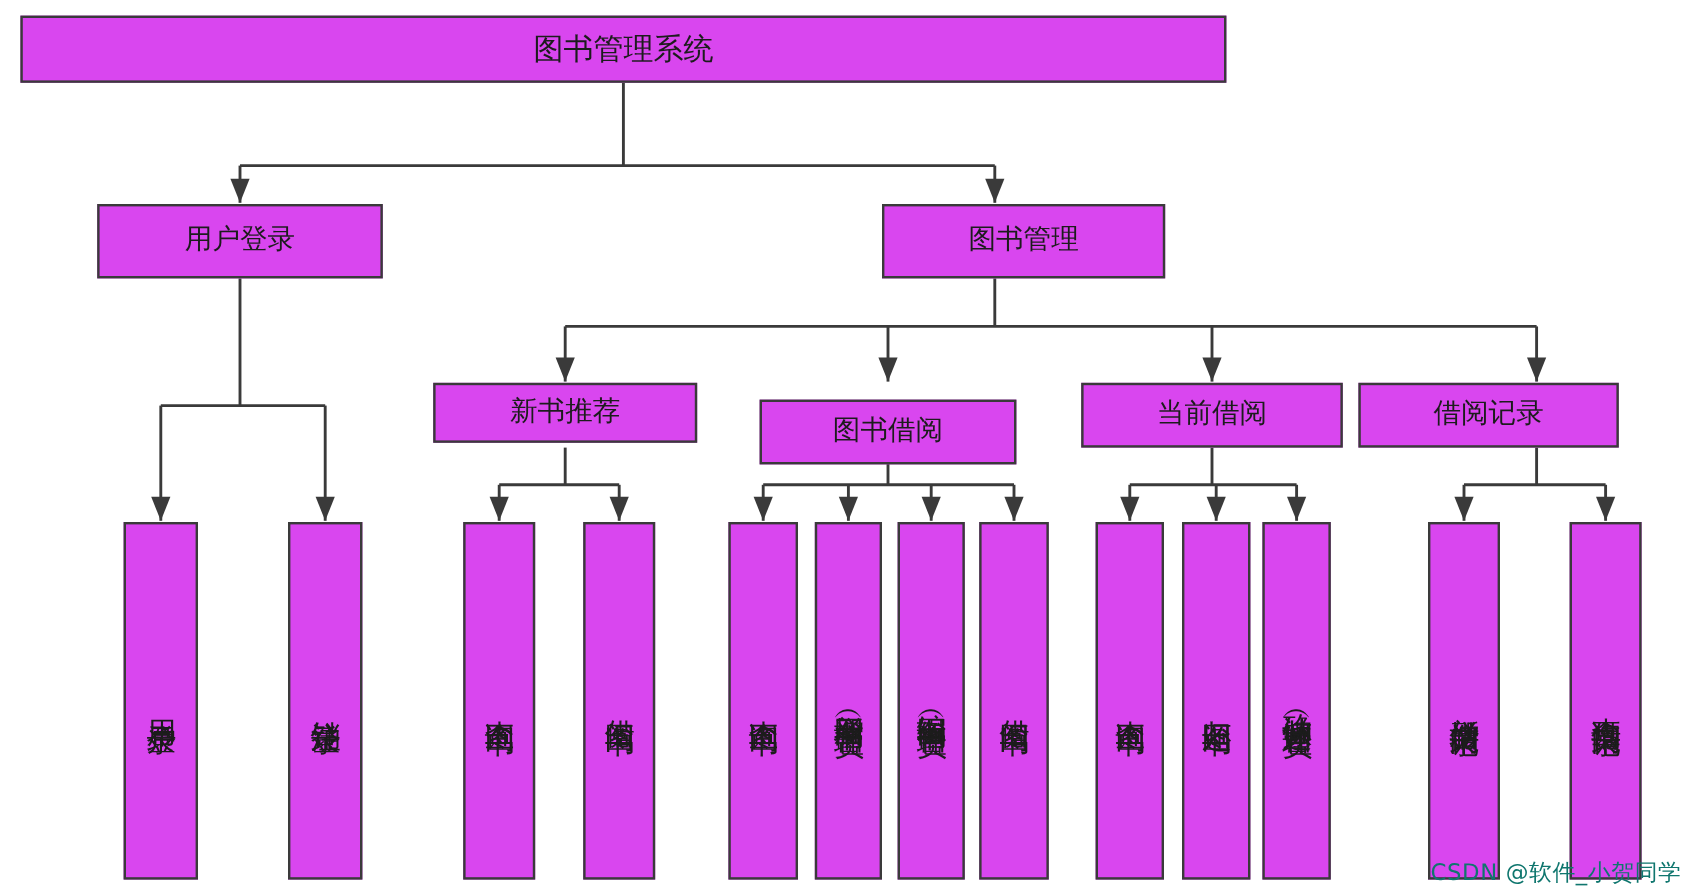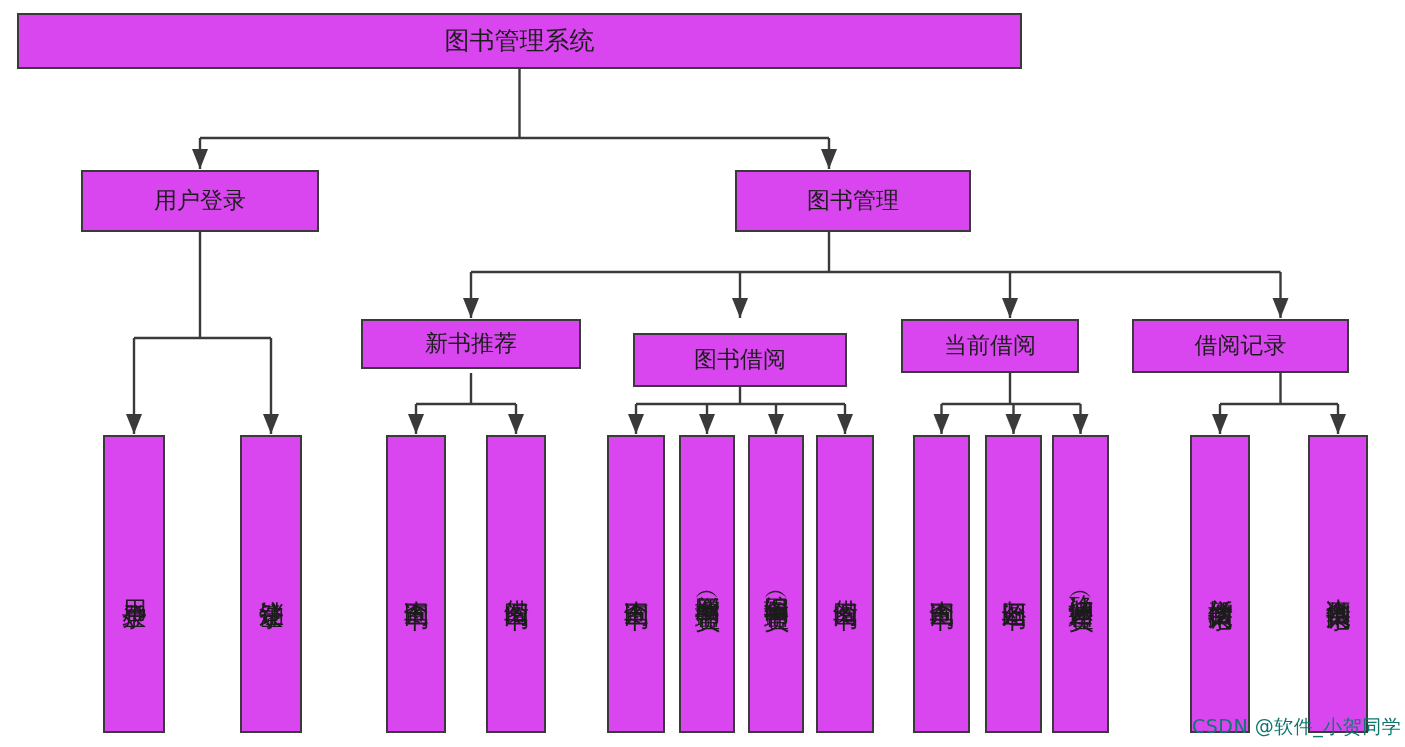--- a/index.html
+++ b/index.html
@@ -148,21 +148,21 @@
       </div>
       <div class="node lvl2" style="left: 711px; top: 170px; width: 236px; height: 62px; margin-left: 24px;">
         <span>图书管理</span>
       </div>
       <div class="node lvl3" style="left: 361px; top: 319px; width: 220px; height: 50px;">
         <span>新书推荐</span>
       </div>
       <div class="node lvl3" style="left: 633px; top: 333px; width: 214px; height: 54px;">
         <span>图书借阅</span>
       </div>
-      <div class="node lvl3" style="left: 901px; top: 319px; width: 178px; height: 54px;">
+      <div class="node lvl3" style="left: 901px; top: 319px; width: 218px; height: 54px;">
         <span>当前借阅</span>
       </div>
       <div class="node lvl3" style="left: 1132px; top: 319px; width: 217px; height: 54px;">
         <span>借阅记录</span>
       </div>
       <div class="node leaf" style="left: 103px; top: 435px; width: 62px; height: 298px;">
         <span class="leaf-text">用户登录</span>
       </div>
       <div class="node leaf" style="left: 240px; top: 435px; width: 62px; height: 298px;">
         <span class="leaf-text">注销登录</span>

